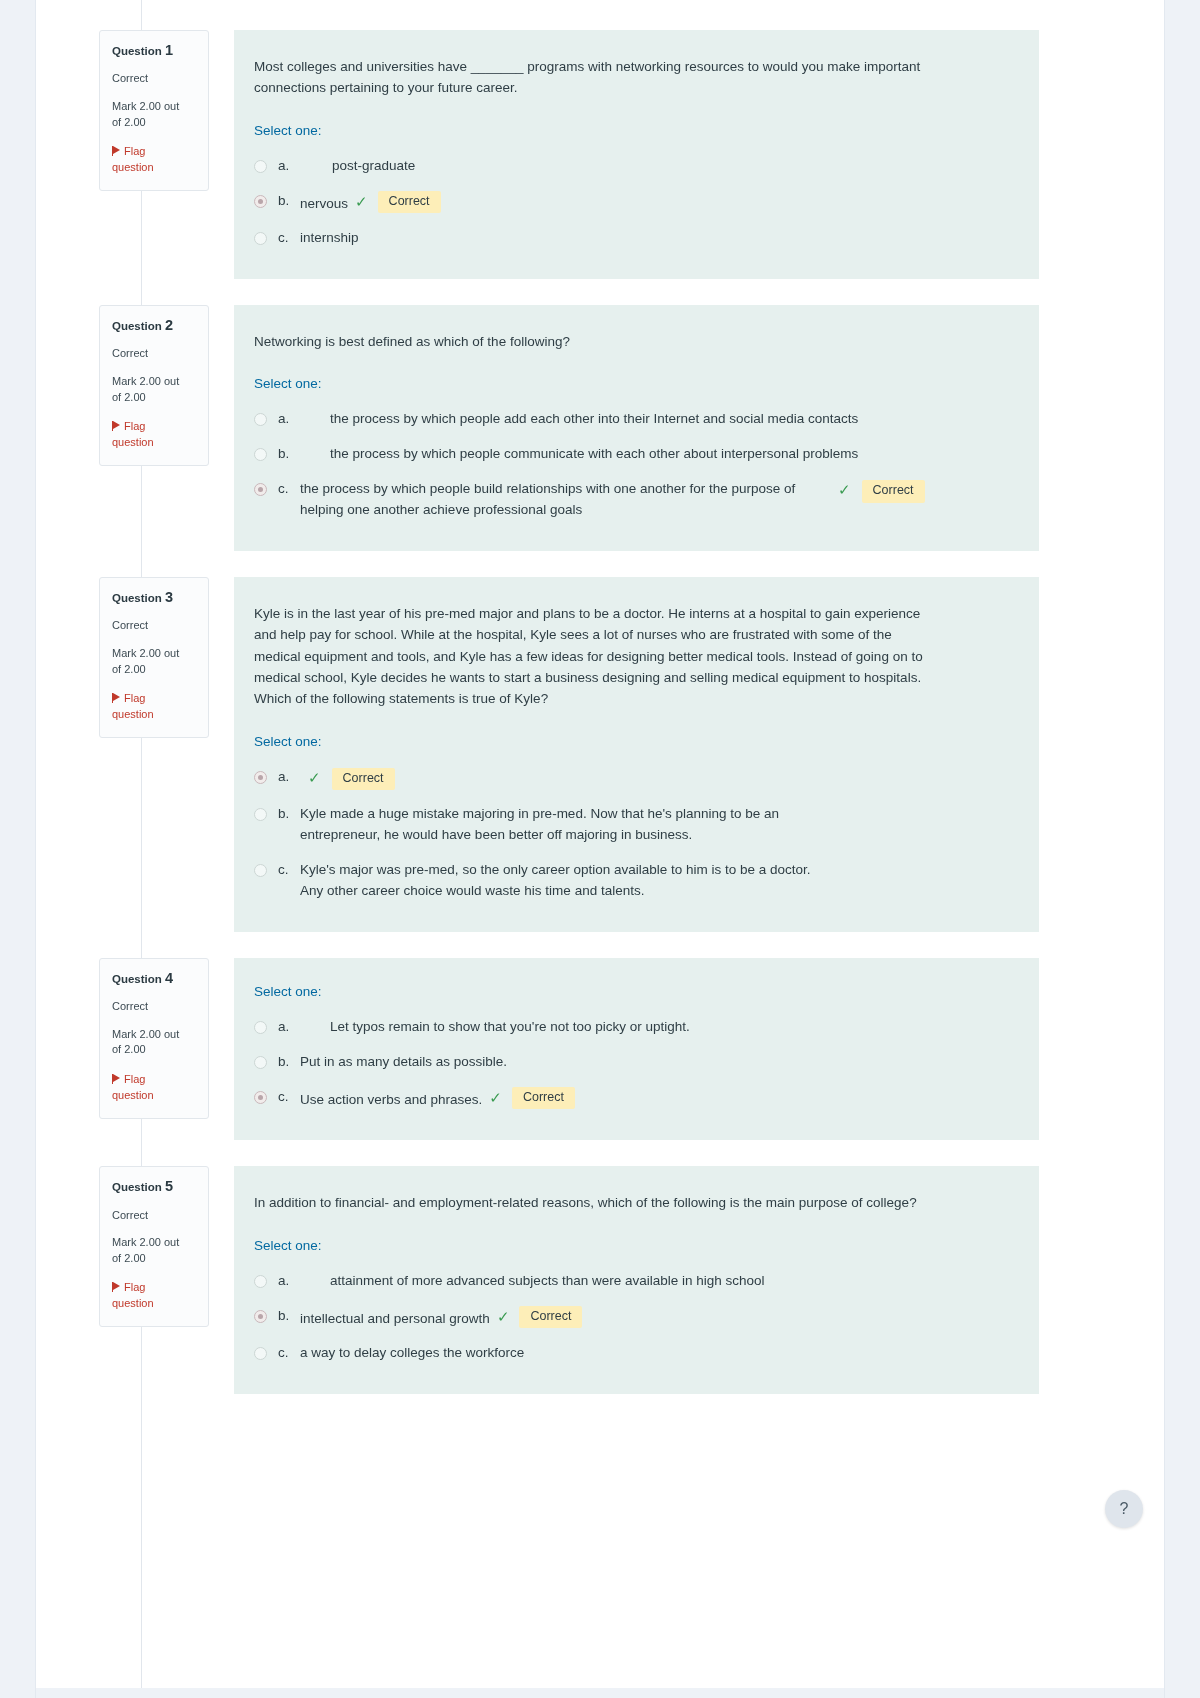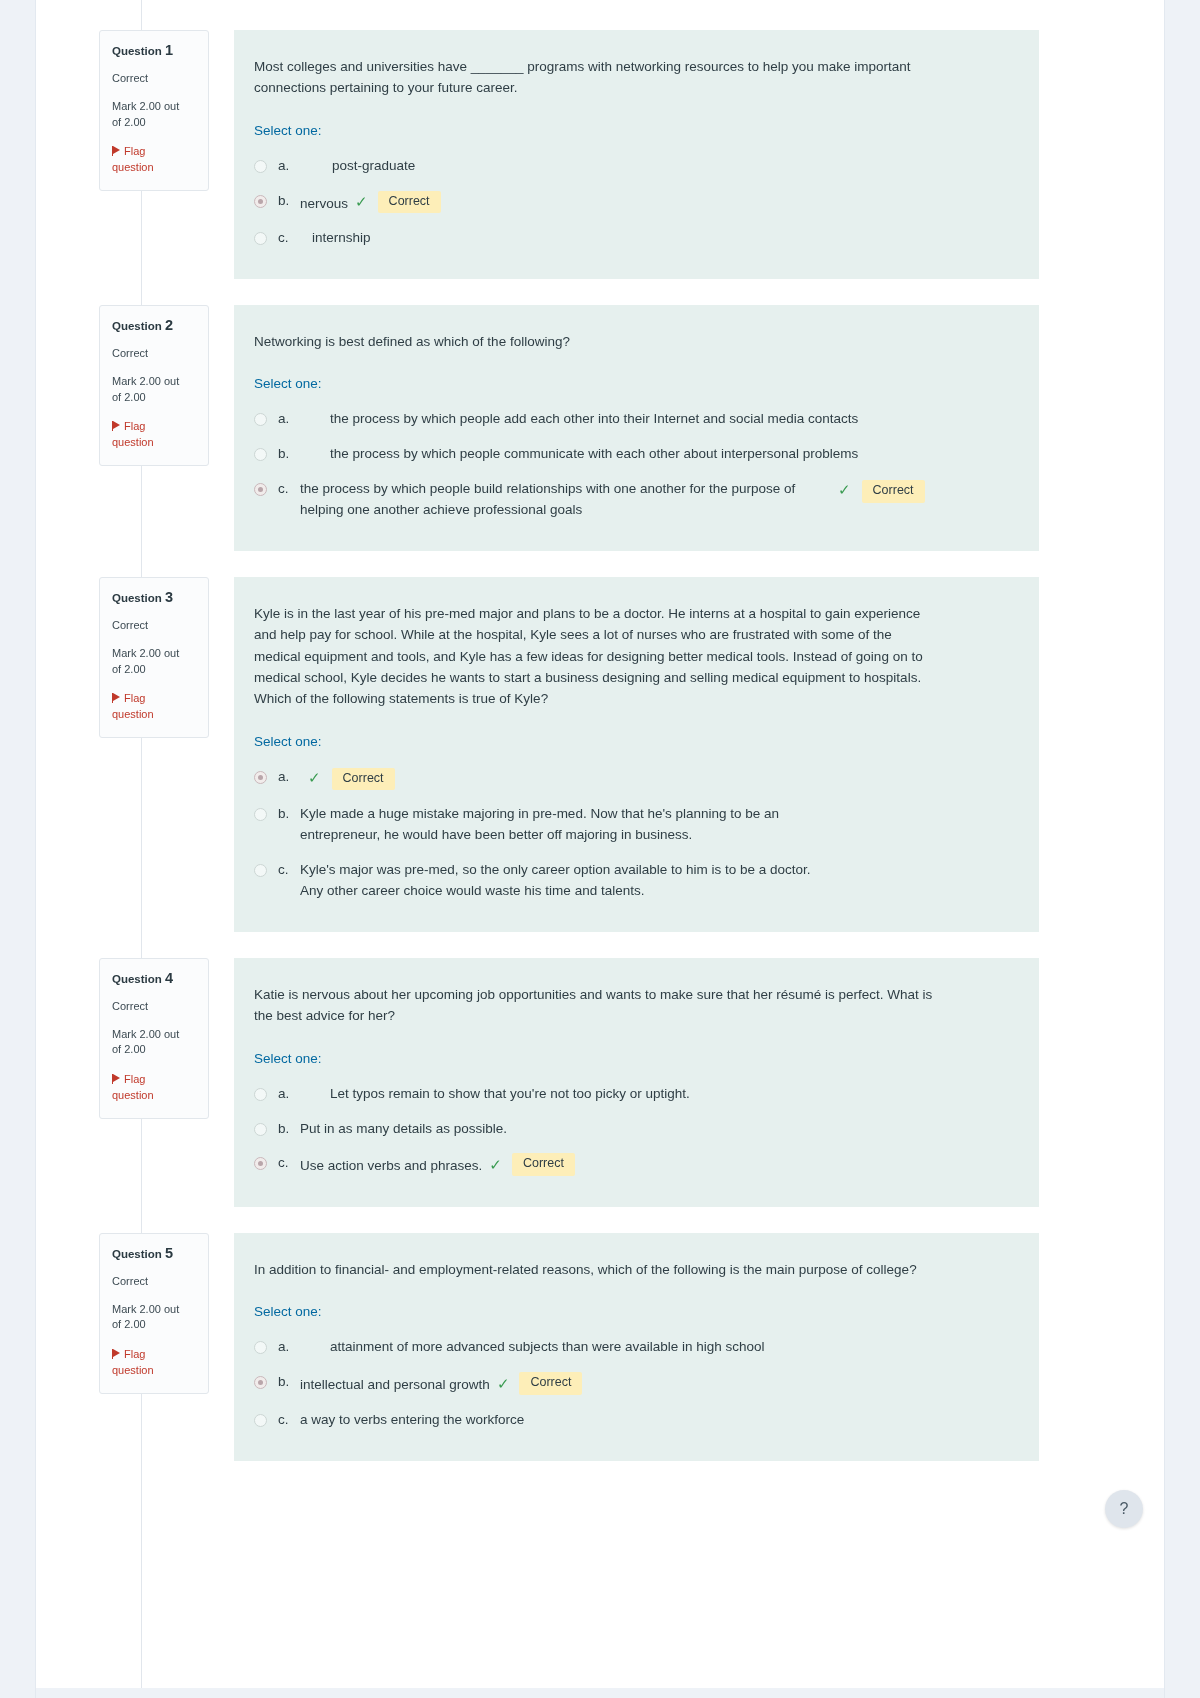--- a/index.html
+++ b/index.html
@@ -268,40 +268,40 @@
 
   <div class="quiz" id="quiz-root">
       <div class="question-block">
         <div class="qinfo">
           <div class="qinfo-title"><span>Question</span> <span class="qnum">1</span></div>
           <div class="qinfo-state">Correct</div>
           <div class="qinfo-mark">Mark 2.00 out of 2.00</div>
           <div class="qinfo-flag"><span class="flag-icon"></span><span>Flag question</span></div>
         </div>
         <div class="qcontent">
-          <p class="qtext">Most colleges and universities have _______ programs with networking resources to help you make important connections pertaining to your future career.</p>
+          <p class="qtext">Most colleges and universities have _______ programs with networking resources to would you make important connections pertaining to your future career.</p>
           <p class="select-one">Select one:</p>
           <ul class="answers">
             <li class="answer">
               <span class="radio"></span>
               <span class="letter">a.</span>
               <span class="atext" style="flex: 0 1 auto; max-width: none; padding-left: 32px;"><span>post-graduate</span></span>
             </li>
             <li class="answer">
               <span class="radio checked"></span>
               <span class="letter">b.</span>
               <span class="atext" style="flex: 0 1 auto; max-width: none;"><span>nervous</span><span class="inline-fb">
                   <span class="tick">✓</span>
                   <span class="badge">Correct</span>
                 </span></span>
             </li>
             <li class="answer">
               <span class="radio"></span>
               <span class="letter">c.</span>
-              <span class="atext" style="flex: 0 1 auto; max-width: none; margin-left: 12px;"><span>internship</span></span>
+              <span class="atext" style="flex: 0 1 auto; max-width: none;"><span>internship</span></span>
             </li>
           </ul>
         </div>
       </div>
       <div class="question-block">
         <div class="qinfo">
           <div class="qinfo-title"><span>Question</span> <span class="qnum">2</span></div>
           <div class="qinfo-state">Correct</div>
           <div class="qinfo-mark">Mark 2.00 out of 2.00</div>
           <div class="qinfo-flag"><span class="flag-icon"></span><span>Flag question</span></div>
@@ -365,21 +365,20 @@
         </div>
       </div>
       <div class="question-block">
         <div class="qinfo">
           <div class="qinfo-title"><span>Question</span> <span class="qnum">4</span></div>
           <div class="qinfo-state">Correct</div>
           <div class="qinfo-mark">Mark 2.00 out of 2.00</div>
           <div class="qinfo-flag"><span class="flag-icon"></span><span>Flag question</span></div>
         </div>
         <div class="qcontent">
-          <p class="qtext">Katie is nervous about her upcoming job opportunities and wants to make sure that her résumé is perfect. What is the best advice for her?</p>
           <p class="select-one">Select one:</p>
           <ul class="answers">
             <li class="answer">
               <span class="radio"></span>
               <span class="letter">a.</span>
               <span class="atext wide"><span>Let typos remain to show that you're not too picky or uptight.</span></span>
             </li>
             <li class="answer">
               <span class="radio"></span>
               <span class="letter">b.</span>
@@ -416,21 +415,21 @@
               <span class="radio checked"></span>
               <span class="letter">b.</span>
               <span class="atext" style="flex: 0 1 auto; max-width: none;"><span>intellectual and personal growth</span><span class="inline-fb">
                   <span class="tick">✓</span>
                   <span class="badge">Correct</span>
                 </span></span>
             </li>
             <li class="answer">
               <span class="radio"></span>
               <span class="letter">c.</span>
-              <span class="atext" style="flex: 0 1 auto; max-width: none;"><span>a way to verbs entering the workforce</span></span>
+              <span class="atext" style="flex: 0 1 auto; max-width: none;"><span>a way to delay colleges the workforce</span></span>
             </li>
           </ul>
         </div>
       </div>
     </div>
 
   <div class="help-bubble">?</div>
   <div class="bottom-strip"></div>
 </div>
 

